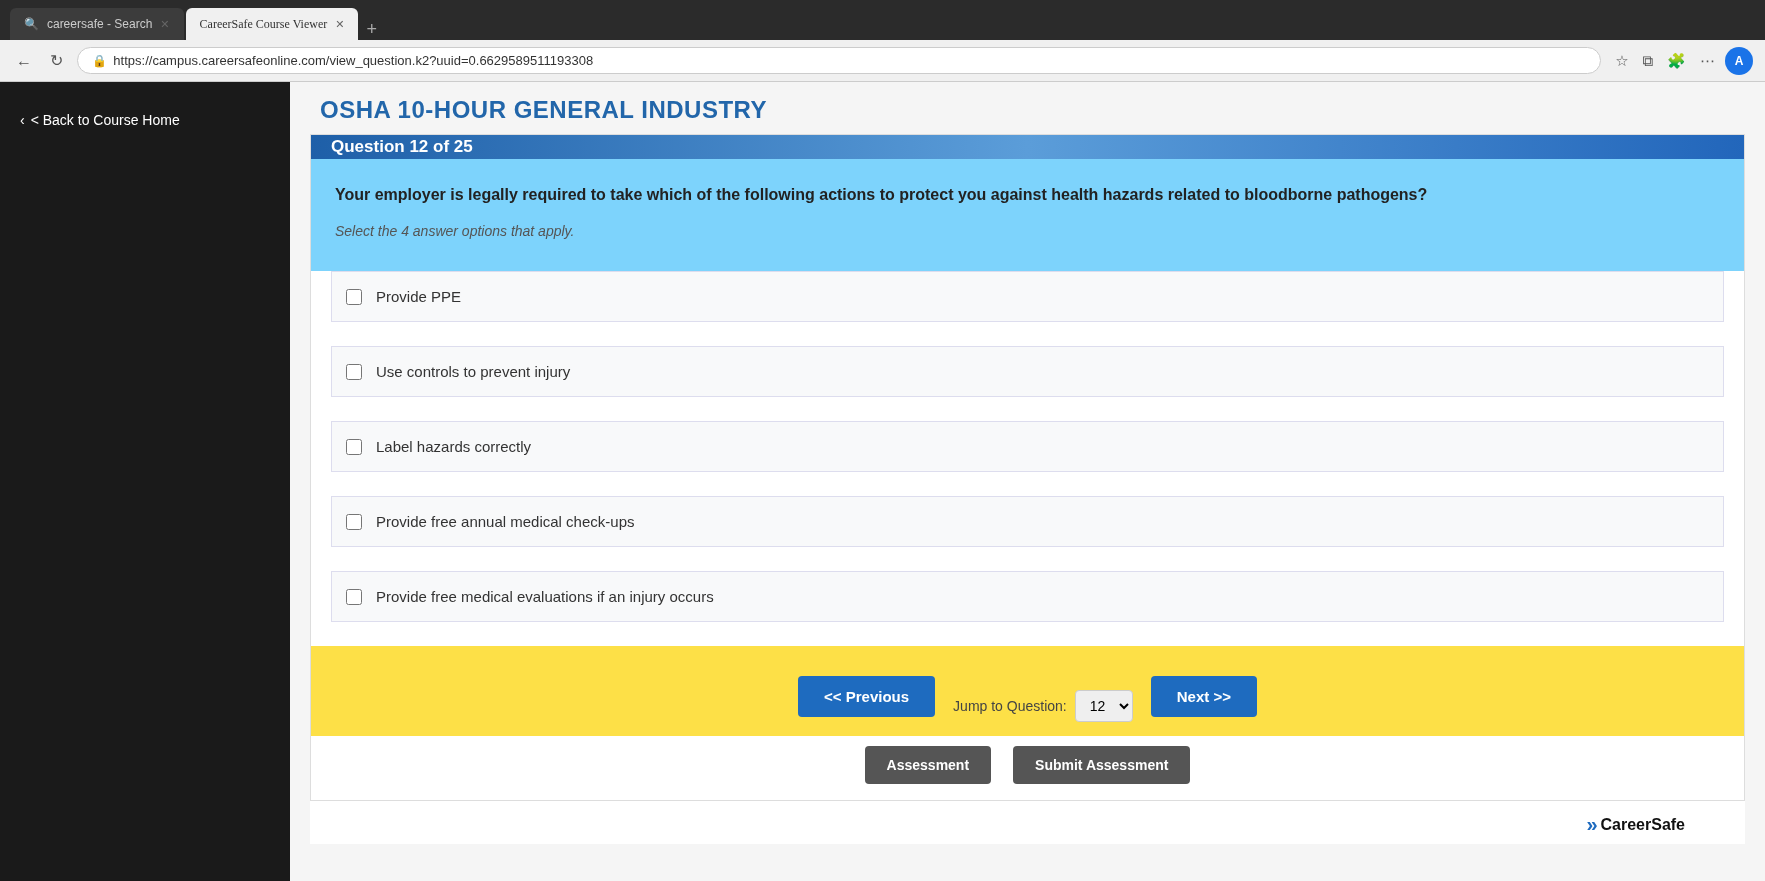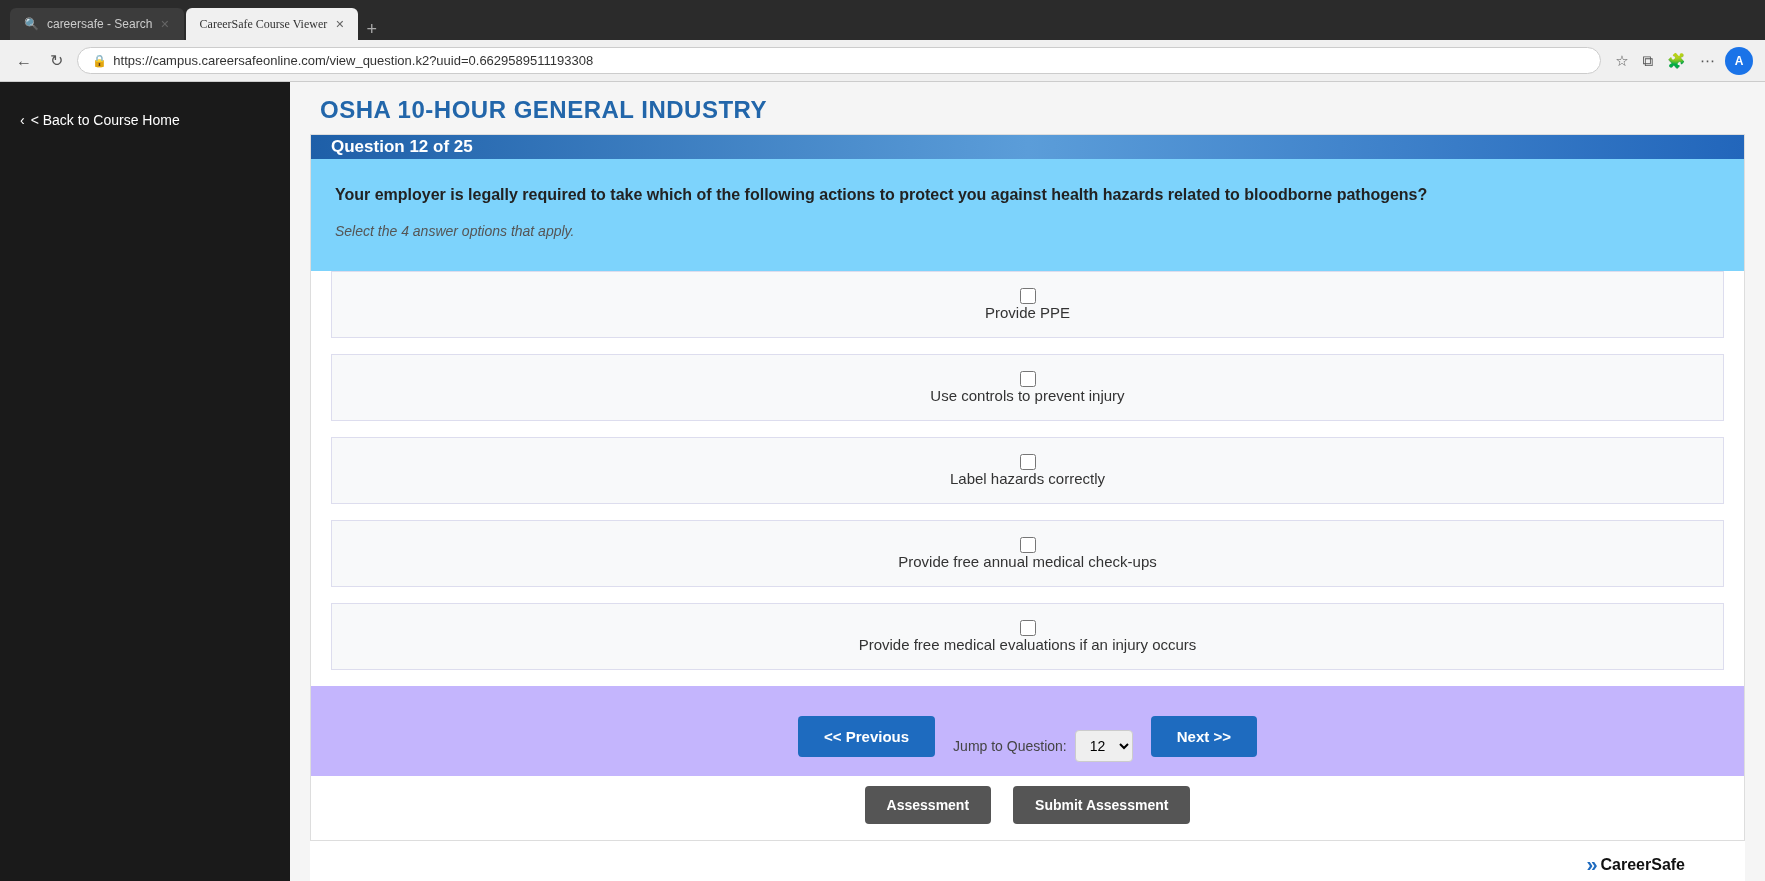--- a/index.html
+++ b/index.html
@@ -194,27 +194,26 @@
     }
 
     
     .answer-options {
       padding: 0 20px;
       background: #fff;
     }
     .answer-option {
       display: flex;
       align-items: center;
-      gap: 0;
+      gap: 14px;
       padding: 16px 14px;
-      margin-bottom: 16px;
+      margin-bottom: 24px;
       background: #f8f9fa;
       border: 1px solid #dde;
       cursor: pointer;
-      flex-direction: column;
     }
     .answer-checkbox {
       width: 16px;
       height: 16px;
       border: 1px solid #888;
       background: #fff;
       flex-shrink: 0;
       cursor: pointer;
     }
     .answer-text {
@@ -222,21 +221,21 @@
       color: #333;
     }
 
     
     .nav-buttons {
       display: flex;
       align-items: center;
       justify-content: center;
       gap: 18px;
       padding: 24px 20px 14px 20px;
-      background: #c4b5fd;
+      background: #fde047;
     }
     .btn-previous {
       background: #1e6bbf;
       color: #fff;
       border: none;
       border-radius: 4px;
       padding: 12px 26px;
       font-size: 15px;
       font-weight: bold;
       cursor: pointer;

